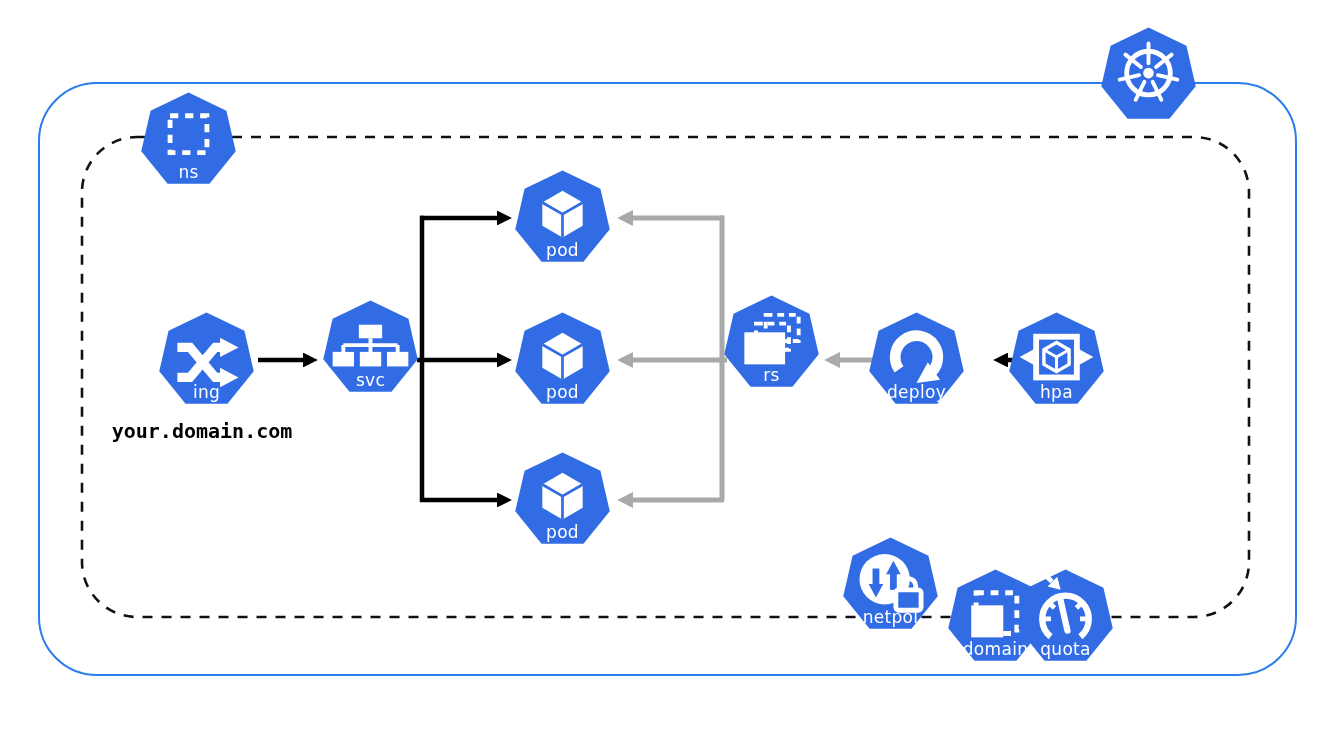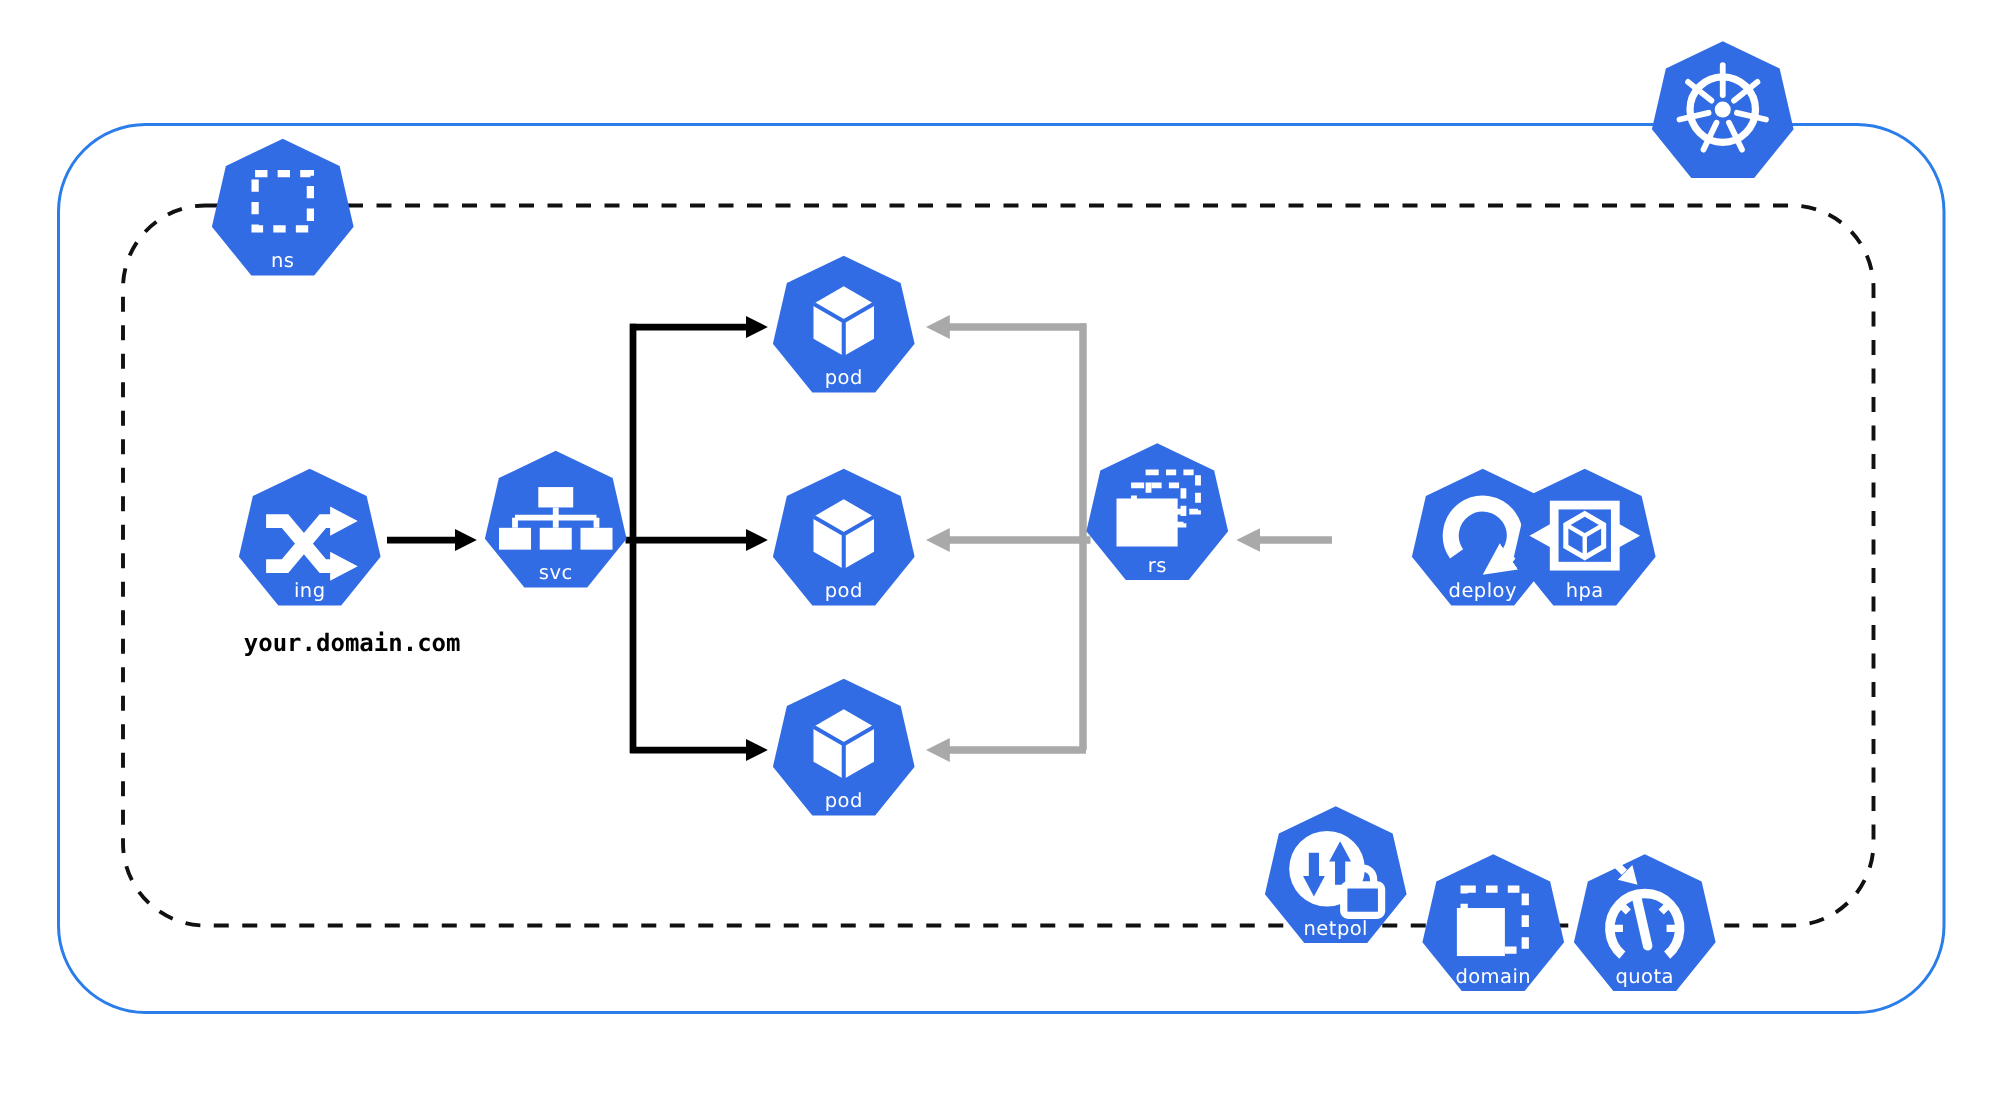--- a/index.html
+++ b/index.html
@@ -2,24 +2,24 @@
 <html><head>
 <meta charset="utf-8">
 <style>
   html,body{margin:0;padding:0;background:#fff;}
   body{width:1328px;height:740px;position:relative;overflow:hidden;
        font-family:"DejaVu Sans",sans-serif;}
   #wires{position:absolute;left:0;top:0;}
   .node{position:absolute;width:97px;height:100px;}
   .node svg{position:absolute;left:0;top:0;width:97px;height:100px;}
   .node-label{position:absolute;left:0;right:0;bottom:9px;text-align:center;
-              color:#fff;font-size:13px;line-height:1;letter-spacing:.3px;}
-  .annotation{position:absolute;left:97px;top:419px;width:210px;text-align:right;
+              color:#fff;font-size:17px;line-height:1;letter-spacing:.3px;}
+  .annotation{position:absolute;left:97px;top:419px;width:210px;text-align:center;
               font-family:"DejaVu Sans Mono",monospace;font-weight:700;
-              font-size:16px;color:#000;}
+              font-size:20px;color:#000;}
   .ws{stroke:#fff;fill:none;}
   .wf{fill:#fff;}
 </style>
 </head>
 <body>
 
 <svg id="wires" width="1328" height="740" viewBox="0 0 1328 740">
   <defs>
     <marker id="mb" viewBox="0 0 10 10" refX="2" refY="5" markerWidth="3.3" markerHeight="3.3" orient="auto" markerUnits="strokeWidth">
       <path d="M0,0 L10,5 L0,10 z" fill="#000000"></path>
@@ -118,21 +118,21 @@
 <div class="node" style="left:723px;top:293px">
   <svg viewBox="0 0 100 100">
     <polygon points="50,1 89.1,19.8 98.7,61.5 71.6,95 28.4,95 1.3,61.5 10.9,19.8" fill="#326CE5"></polygon>
     <rect class="ws" stroke-width="4" stroke-dasharray="7 5" x="44" y="21" width="34" height="27"></rect>
     <rect class="ws" stroke-width="4" stroke-dasharray="7 5" x="34" y="30" width="34" height="27"></rect>
     <rect class="wf" x="22" y="39" width="42" height="33"></rect>
   </svg>
   <span class="node-label">rs</span>
 </div>
 
-<div class="node" style="left:940px;top:310px">
+<div class="node" style="left:868px;top:310px">
   <svg viewBox="0 0 100 100">
     <polygon points="50,1 89.1,19.8 98.7,61.5 71.6,95 28.4,95 1.3,61.5 10.9,19.8" fill="#326CE5"></polygon>
     <path class="ws" stroke-width="11" d="M32,59.6 A22,22 0 1 1 62.6,65" marker-end="url(#mw)"></path>
   </svg>
   <span class="node-label">deploy</span>
 </div>
 
 <div class="node" style="left:1008px;top:310px">
   <svg viewBox="0 0 100 100">
     <polygon points="50,1 89.1,19.8 98.7,61.5 71.6,95 28.4,95 1.3,61.5 10.9,19.8" fill="#326CE5"></polygon>
@@ -163,21 +163,21 @@
 
 <div class="node" style="left:947px;top:567px">
   <svg viewBox="0 0 100 100">
     <polygon points="50,1 89.1,19.8 98.7,61.5 71.6,95 28.4,95 1.3,61.5 10.9,19.8" fill="#326CE5"></polygon>
     <rect class="ws" stroke-width="5" stroke-dasharray="8 7" x="30" y="25" width="42" height="42"></rect>
     <rect class="wf" x="25" y="38" width="33" height="33"></rect>
   </svg>
   <span class="node-label">domain</span>
 </div>
 
-<div class="node" style="left:1048px;top:567px">
+<div class="node" style="left:1017px;top:567px">
   <svg viewBox="0 0 100 100">
     <polygon points="50,1 89.1,19.8 98.7,61.5 71.6,95 28.4,95 1.3,61.5 10.9,19.8" fill="#326CE5"></polygon>
     <path class="ws" stroke-width="6.5" d="M34.6,70.4 A24,24 0 1 1 65.4,70.4"></path>
     <path class="ws" stroke-width="5" d="M27,52 H35 M73,52 H65 M33,35 L38.7,40.7 M67,35 L61.3,40.7"></path>
     <path class="ws" stroke-width="6.5" stroke-linecap="round" d="M52,64 L44.5,31"></path>
     <path class="ws" stroke-width="5" d="M30,7.5 L36,13.5"></path>
     <polygon class="wf" points="45,22 31.5,18.5 41.5,8.5"></polygon>
   </svg>
   <span class="node-label">quota</span>
 </div>

